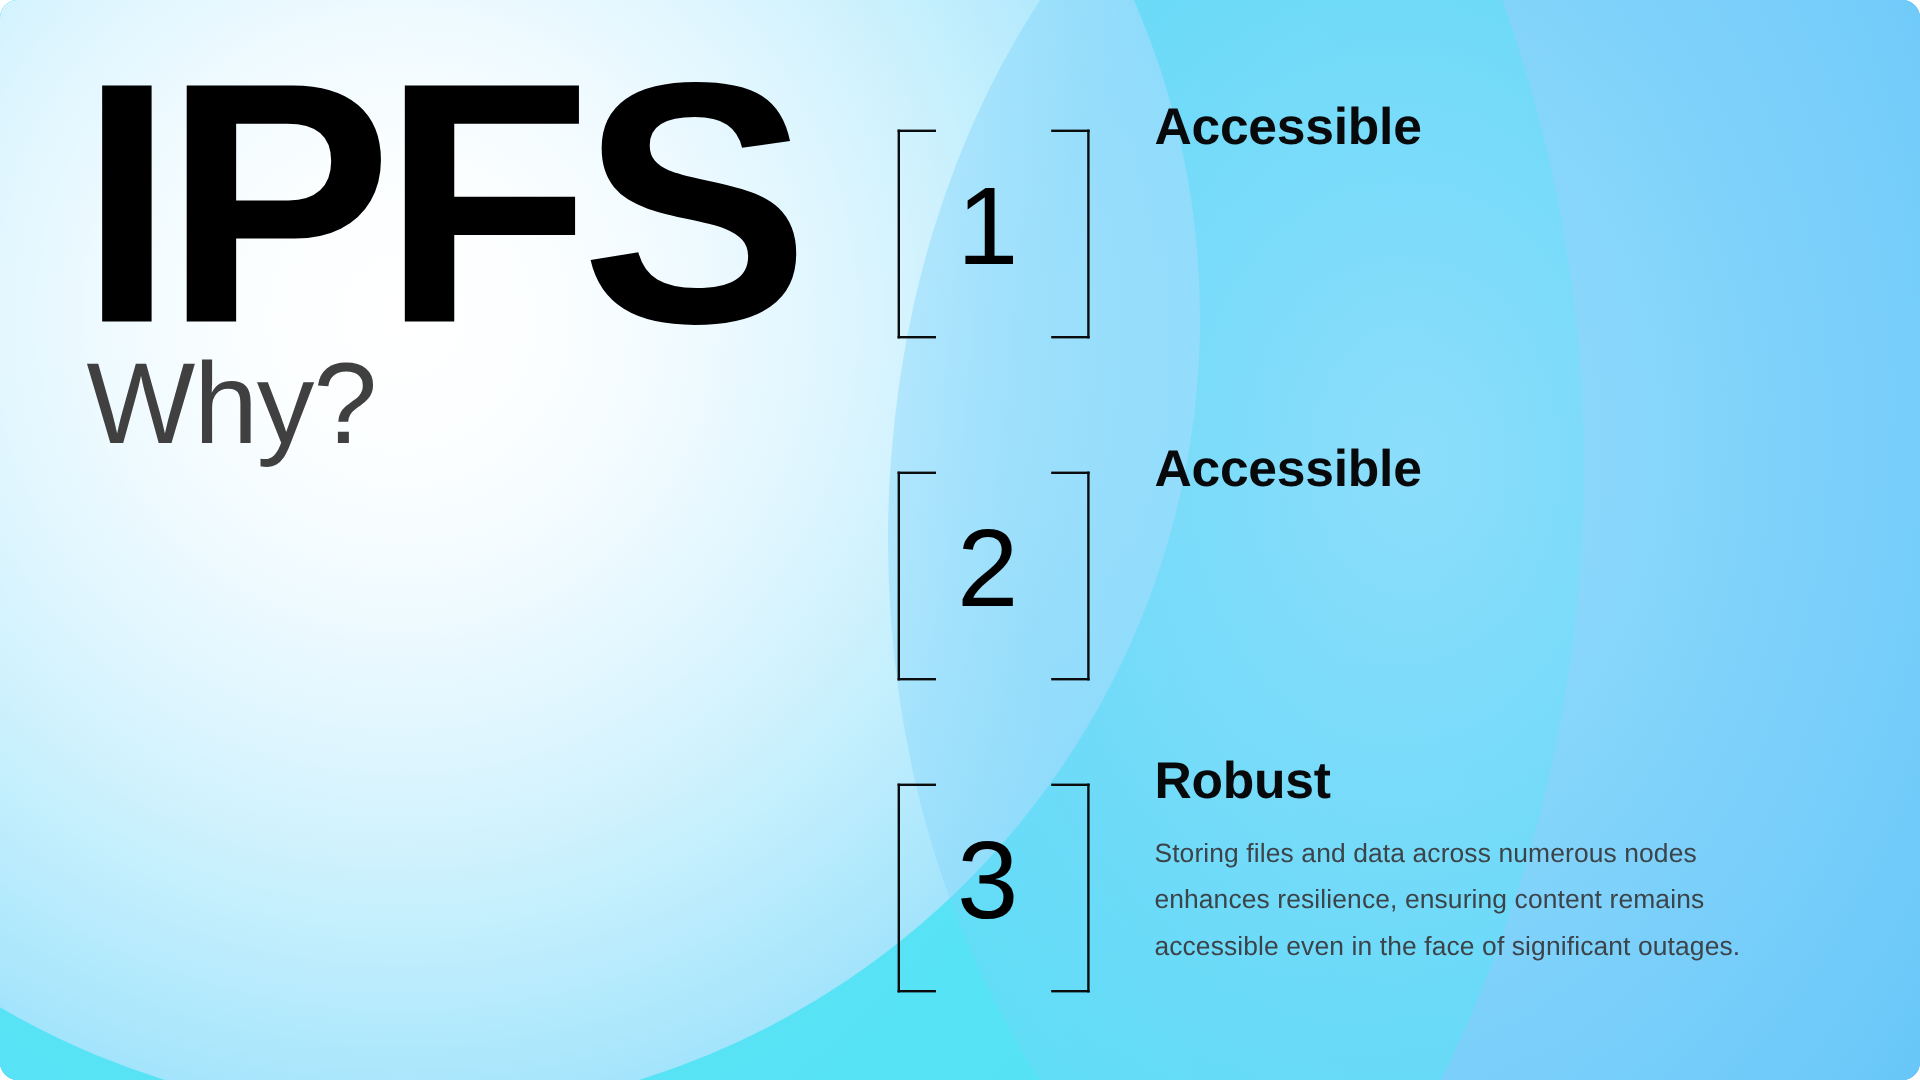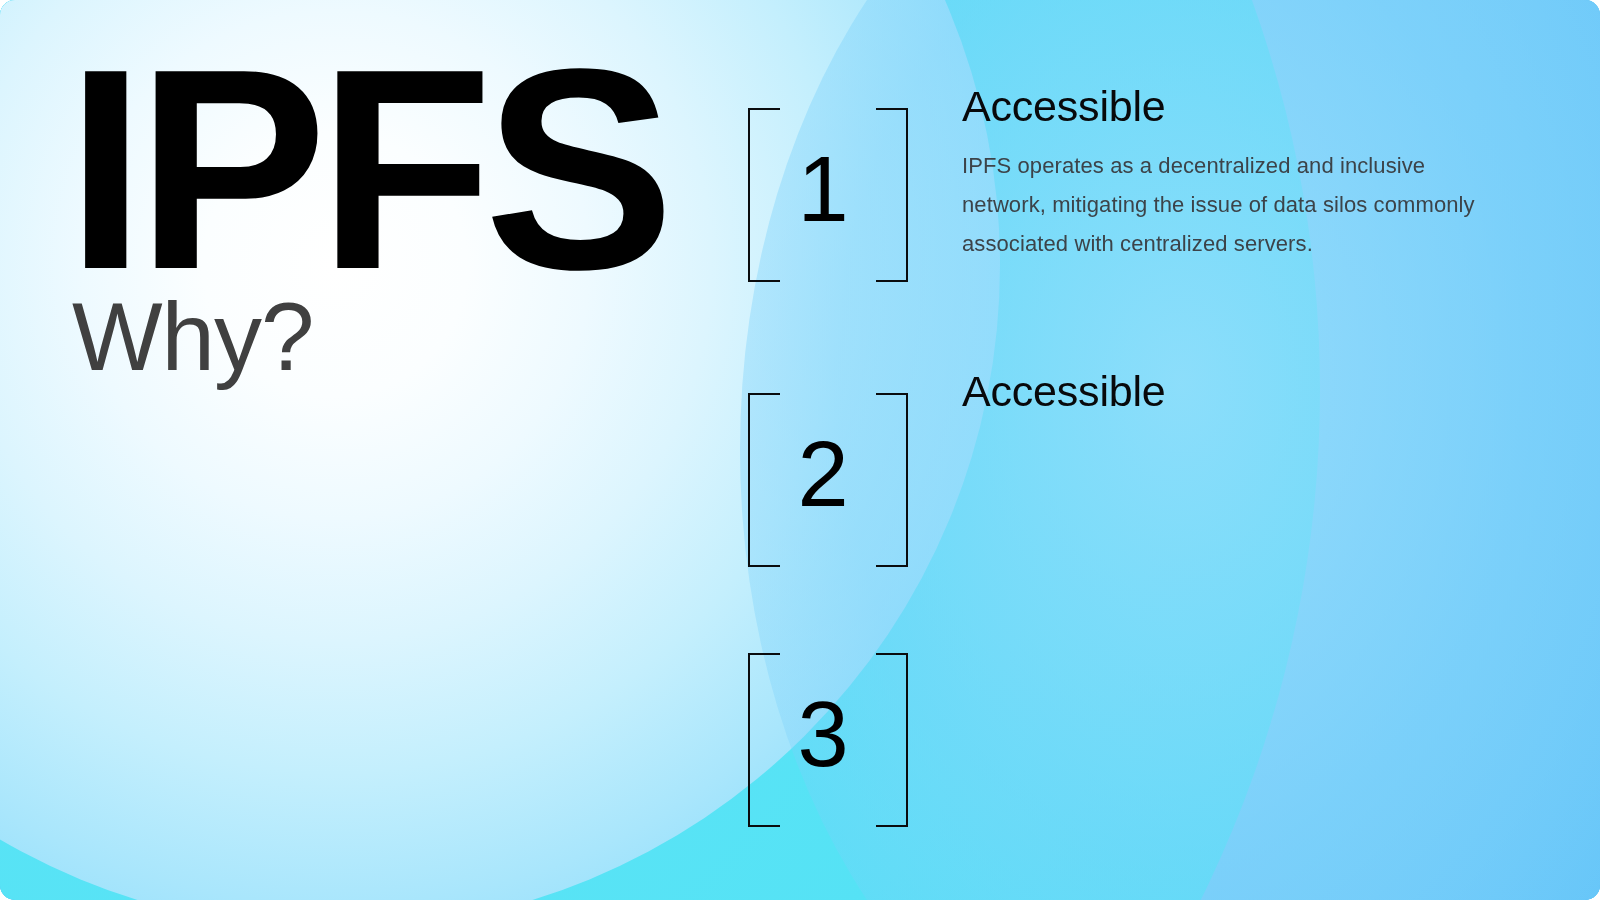--- a/index.html
+++ b/index.html
@@ -167,21 +167,21 @@
     letter-spacing: 0;
   }
 
   .item-text {
     padding-left: 46px;
     width: 540px;
   }
   .item-title {
     margin: 0 0 17px 0;
     font-size: 43px;
-    font-weight: 400;
+    font-weight: 700;
     line-height: 1.05;
     letter-spacing: -0.2px;
     color: #08090b;
   }
   .item-desc {
     margin: 0;
     font-size: 22px;
     font-weight: 400;
     line-height: 1.78;
     letter-spacing: 0.1px;
@@ -207,37 +207,40 @@
   <div class="items">
 
     <div class="item item-1">
       <div class="numbox">
         <span class="bracket left"></span>
         <span class="bracket right"></span>
         <span class="num">1</span>
       </div>
       <div class="item-text">
         <h2 class="item-title">Accessible</h2>
-        <p class="item-desc">IPFS operates as a decentralized and inclusive network, mitigating the issue of data silos commonly associated with centralized servers.</p>
       </div>
     </div>
 
     <div class="item item-2">
       <div class="numbox">
         <span class="bracket left"></span>
         <span class="bracket right"></span>
         <span class="num">2</span>
       </div>
       <div class="item-text">
         <h2 class="item-title">Accessible</h2>
       </div>
     </div>
 
     <div class="item item-3">
       <div class="numbox">
         <span class="bracket left"></span>
         <span class="bracket right"></span>
         <span class="num">3</span>
       </div>
+      <div class="item-text">
+        <h2 class="item-title">Robust</h2>
+        <p class="item-desc">Storing files and data across numerous nodes enhances resilience, ensuring content remains accessible even in the face of significant outages.</p>
+      </div>
     </div>
 
   </div>
 </div>
 
 </body></html>

